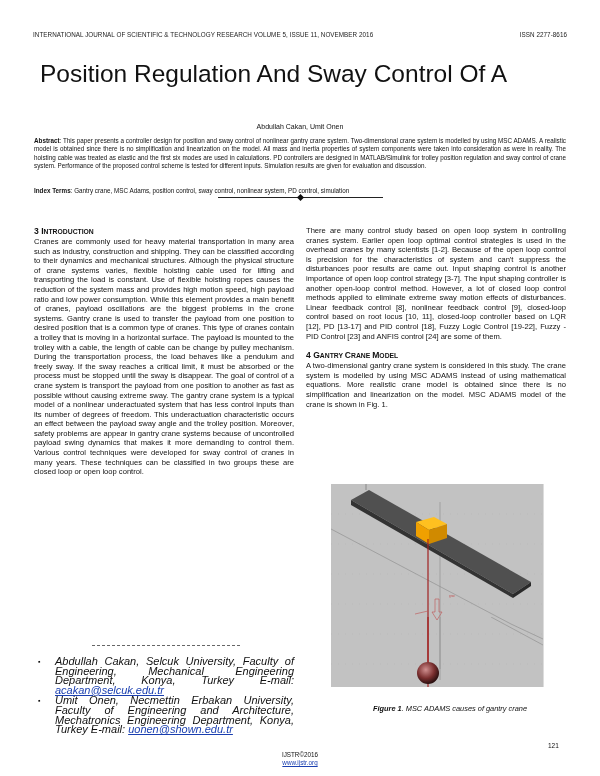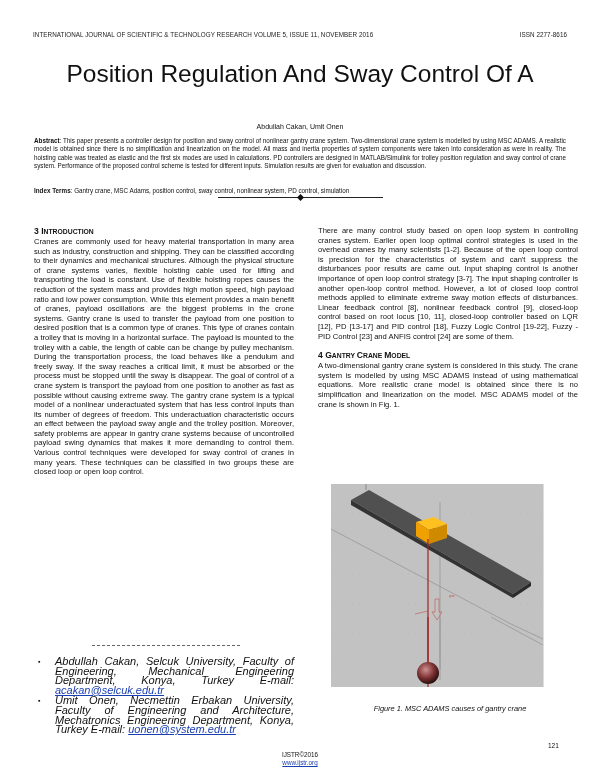--- a/index.html
+++ b/index.html
@@ -1,47 +1,47 @@
 <!DOCTYPE html>
 <html><head>
 <meta charset="utf-8">
 <style>
   html, body { margin: 0; padding: 0; background: #ffffff; }
   body { width: 600px; height: 776px; position: relative; overflow: hidden;
          font-family: "Liberation Sans", sans-serif; color: #111; }
   .header { position: absolute; top: 31px; left: 33px; right: 33px; font-size: 6.3px;
             display: flex; justify-content: space-between; color: #222; letter-spacing: 0.05px; }
-  .title { position: absolute; top: 59px; left: 40px; right: 40px; text-align: center;
+  .title { position: absolute; top: 59px; left: 40px; right: 40px; text-align: left;
            font-size: 24.5px; line-height: 29px; color: #111; }
   .authors { position: absolute; top: 123px; left: 0; right: 0; text-align: center; font-size: 7px; }
   .abstract { position: absolute; top: 137px; left: 34px; right: 34px; font-size: 6.3px; line-height: 8.4px;
               text-align: justify; }
   .abstract b, .index b { font-weight: bold; }
   .index { position: absolute; top: 187px; left: 34px; right: 34px; font-size: 6.3px; }
   .divider { position: absolute; top: 197px; left: 218px; width: 165px; height: 1px; background: #222; }
   .diamond { position: absolute; top: 195px; left: 298px; width: 5px; height: 5px; background: #111;
              transform: rotate(45deg); }
   .col { position: absolute; font-size: 7.6px; line-height: 9.6px; text-align: justify; }
   .col-left { left: 34px; width: 260px; top: 226px; }
-  .col-right { left: 306px; width: 260px; top: 226px; margin-left: 12px; }
+  .col-right { left: 306px; width: 260px; top: 226px; }
   .sec-head { font-weight: bold; font-size: 8.6px; margin: 0; line-height: 10px; }
   .sec-head .sc { font-size: 6.8px; }
   .para { margin: 0; }
   .right-sec { margin-top: 9px; }
   .footnote-rule { position: absolute; top: 645px; left: 92px; width: 148px; border-top: 1px dashed #666; }
   .footnotes { position: absolute; top: 657px; left: 38px; width: 256px; font-size: 11px; line-height: 9.6px;
                font-style: italic; margin: 0; padding: 0; list-style: none; }
   .footnotes li { position: relative; padding-left: 17px; text-align: justify; margin-bottom: 1px; }
   .footnotes li::before { content: "\25AA"; position: absolute; left: 0; top: 0; font-style: normal; font-size: 7px; }
   a.mail { color: #1a3fb0; text-decoration: underline; }
   .figure { position: absolute; left: 331px; top: 484px; width: 212px; height: 203px; background: #c2c2c2;
             border-right: 1px solid #ddd; overflow: hidden; }
   .caption { position: absolute; top: 704px; left: 300px; width: 300px; text-align: center; font-size: 7.4px;
              font-style: italic; }
-  .caption b { font-weight: normal; }
+  .caption b { font-weight: bold; }
   .pagenum { position: absolute; top: 742px; left: 548px; font-size: 6.5px; }
   .footer { position: absolute; top: 751px; left: 0; right: 0; text-align: center; font-size: 6.3px; line-height: 8px; }
   .footer a { color: #1a3fb0; text-decoration: underline; }
 </style>
 </head>
 <body>
 
 <div class="header">
   <span>INTERNATIONAL JOURNAL OF SCIENTIFIC &amp; TECHNOLOGY RESEARCH VOLUME 5, ISSUE 11, NOVEMBER 2016</span>
   <span>ISSN 2277-8616</span>
@@ -118,21 +118,21 @@
   </svg>
 </div>
 
 <div class="caption">
   <b>Figure 1</b><span>. MSC ADAMS causes of gantry crane</span>
 </div>
 
 <div class="footnote-rule"></div>
 <ul class="footnotes">
   <li><span>Abdullah Cakan, Selcuk University, Faculty of Engineering, Mechanical Engineering Department, Konya, Turkey E-mail: </span><a class="mail">acakan@selcuk.edu.tr</a></li>
-  <li><span>Umit Onen, Necmettin Erbakan University, Faculty of Engineering and Architecture, Mechatronics Engineering Department, Konya, Turkey E-mail: </span><a class="mail">uonen@system.edu.tr</a></li>
+  <li><span>Umit Onen, Necmettin Erbakan University, Faculty of Engineering and Architecture, Mechatronics Engineering Department, Konya, Turkey E-mail: </span><a class="mail">uonen@shown.edu.tr</a></li>
 </ul>
 
 <div class="pagenum">121</div>
 
 <div class="footer">
   <div>IJSTR©2016</div>
   <a>www.ijstr.org</a>
 </div>
 
 </body></html>

